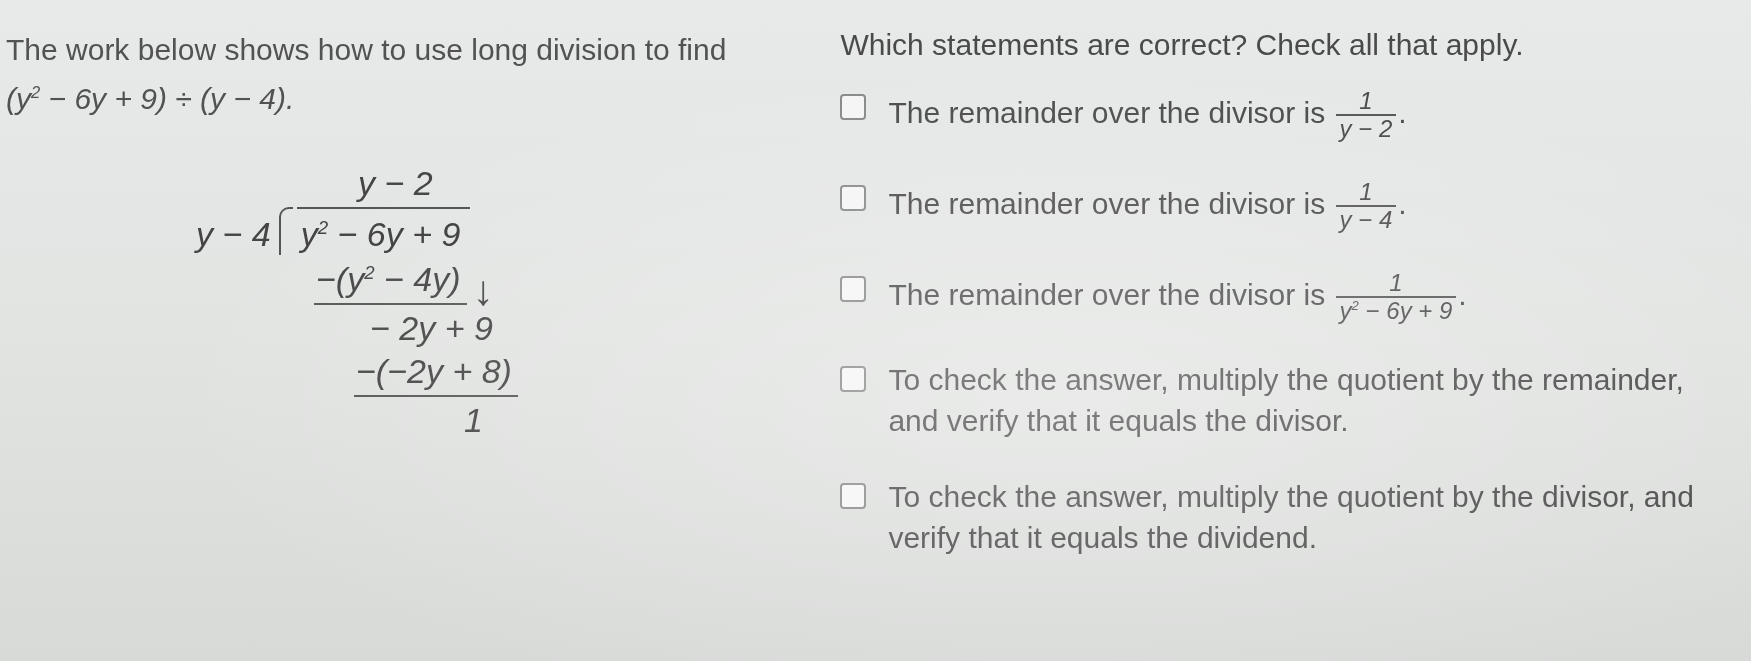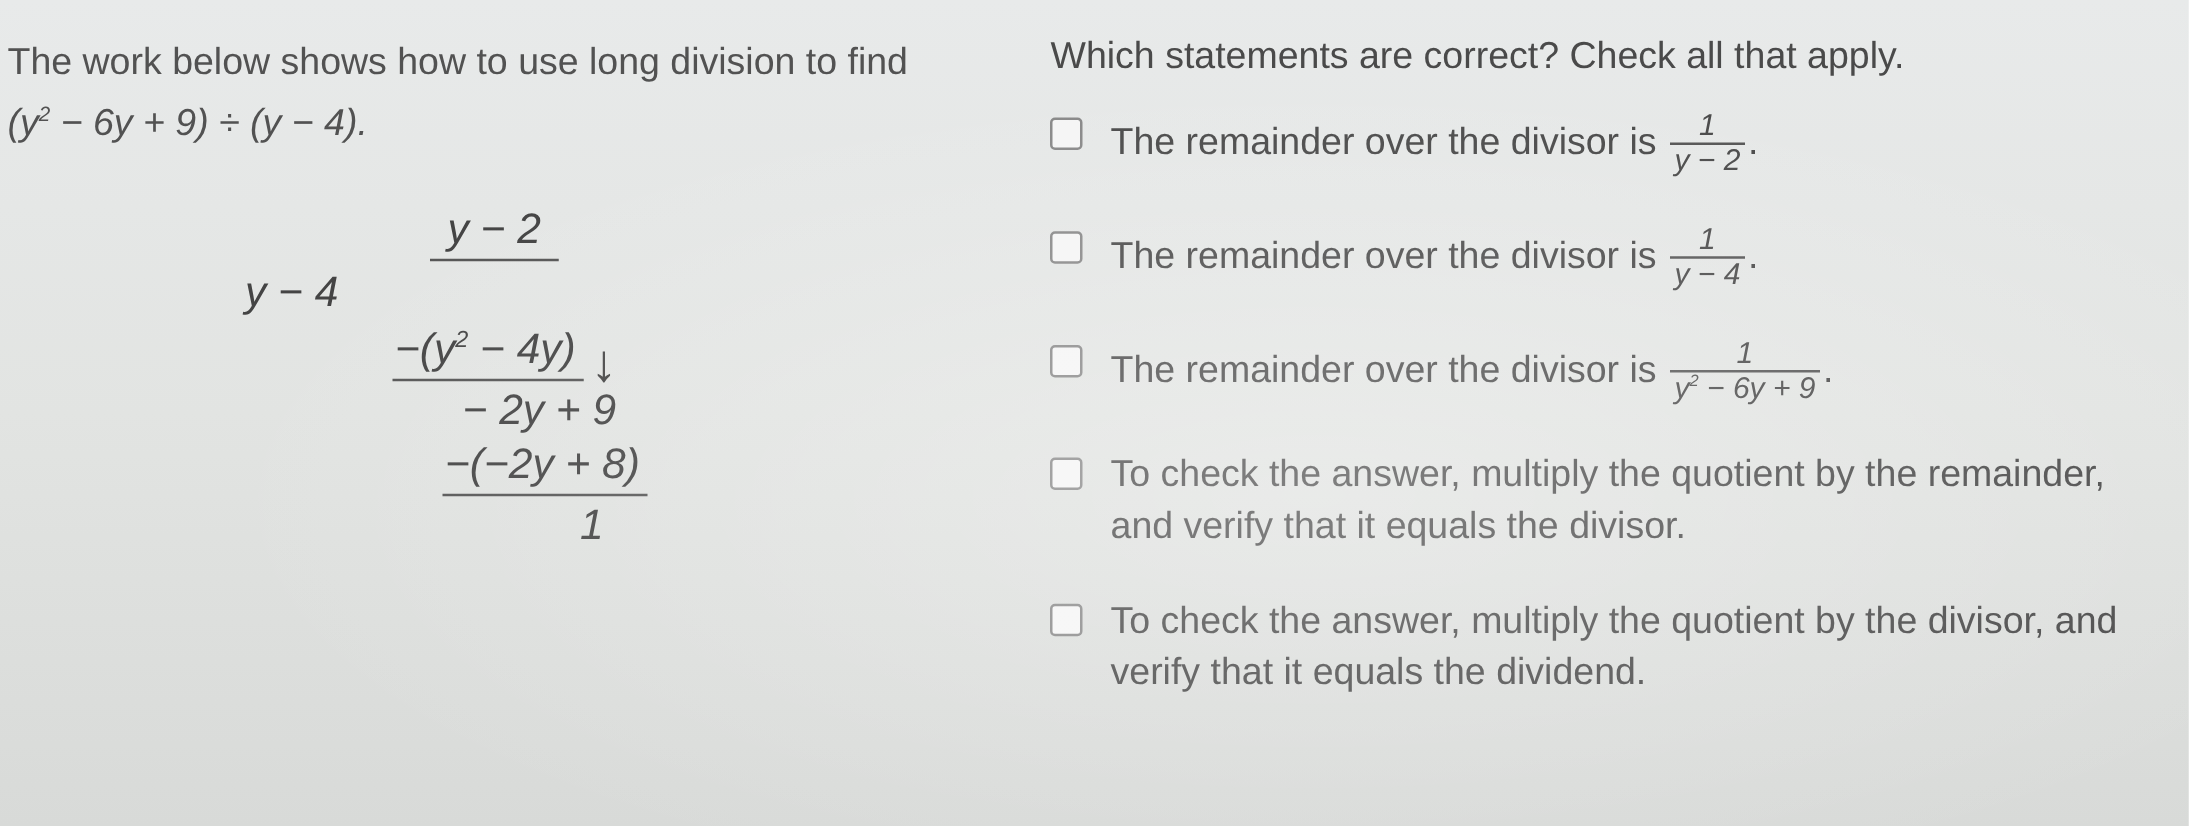--- a/index.html
+++ b/index.html
@@ -98,20 +98,23 @@
   <div class="left">
     <div class="intro">The work below shows how to use long division to find</div>
     <div class="expr ital">(y<sup>2</sup> − 6y + 9) ÷ (y − 4).</div>
 
     <div class="longdiv">
       <div class="quotient-row">
         <span class="quotient">y − 2</span>
       </div>
       <div class="divrow">
         <span class="divisor">y − 4</span>
+        <span class="vinculum-box">
+          <span class="dividend">y<sup>2</sup> − 6y + 9</span>
+        </span>
       </div>
       <div class="work">
         <div class="line arrow-wrap">
           <span class="uline">−(y<sup>2</sup> − 4y)</span>
           <span class="arrow">↓</span>
         </div>
         <div class="line indent1">− 2y + 9</div>
         <div class="line indent2"><span class="uline">−(−2y + 8)</span></div>
         <div class="line final1">1</div>
       </div>

